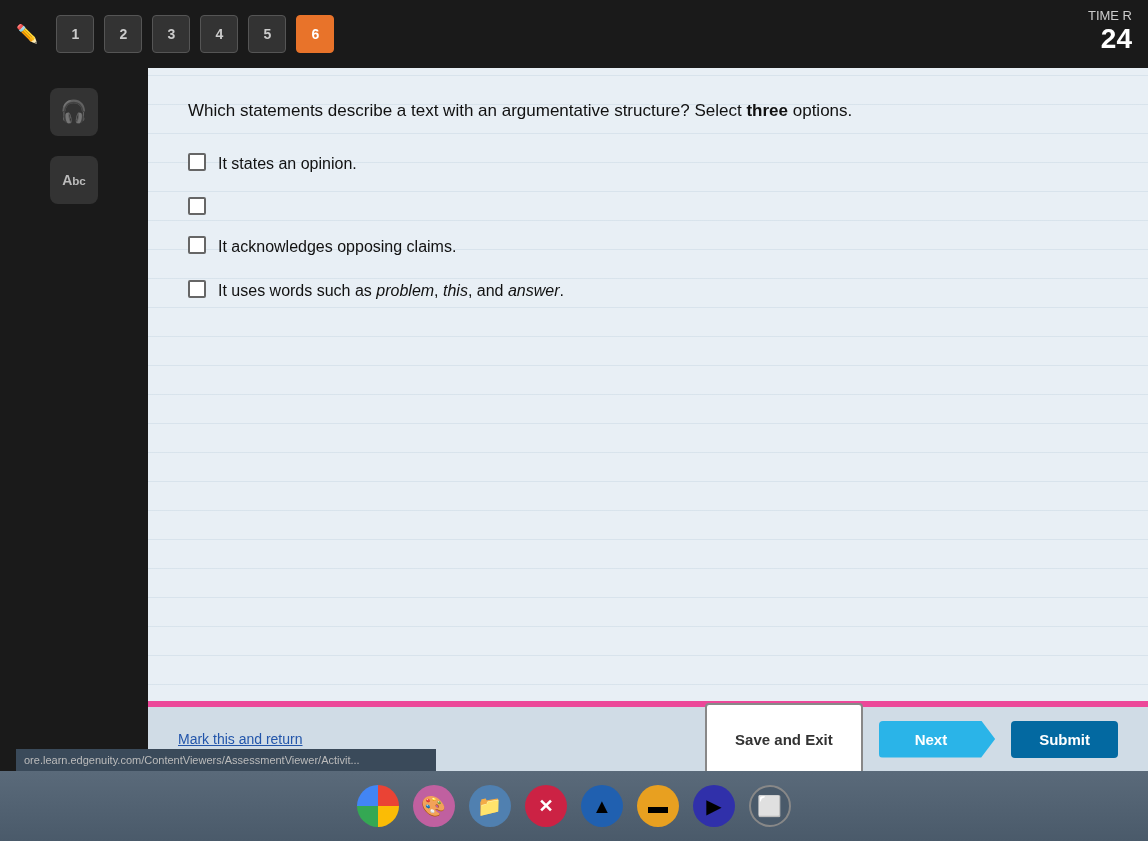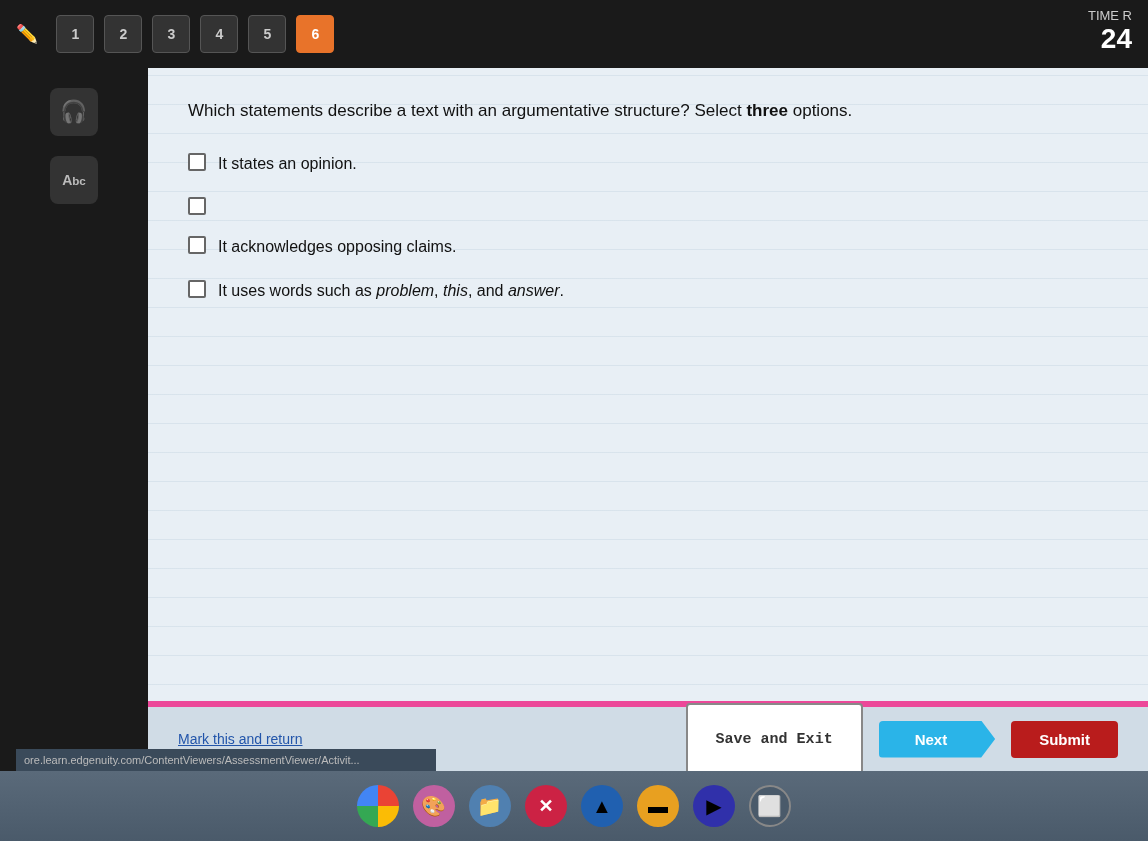--- a/index.html
+++ b/index.html
@@ -177,39 +177,38 @@
 
     .save-exit-btn {
       padding: 26px 28px;
       background: white;
       border: 2px solid #888;
       border-radius: 4px;
       font-size: 15px;
       font-weight: bold;
       color: #333;
       cursor: pointer;
-      font-family: Liberation Mono, monospace;
     }
 
     .next-btn {
       padding: 10px 36px;
       background: #2ab4e8;
       border: none;
       border-radius: 4px;
       font-size: 15px;
       font-weight: bold;
       color: white;
       cursor: pointer;
       clip-path: polygon(0 0, calc(100% - 14px) 0, 100% 50%, calc(100% - 14px) 100%, 0 100%);
       padding-right: 48px;
     }
 
     .submit-btn {
       padding: 10px 28px;
-      background: #b91c1c;
+      background: #0369a1;
       border: none;
       border-radius: 4px;
       font-size: 15px;
       font-weight: bold;
       color: white;
       cursor: pointer;
     }
 
     
     .taskbar {

